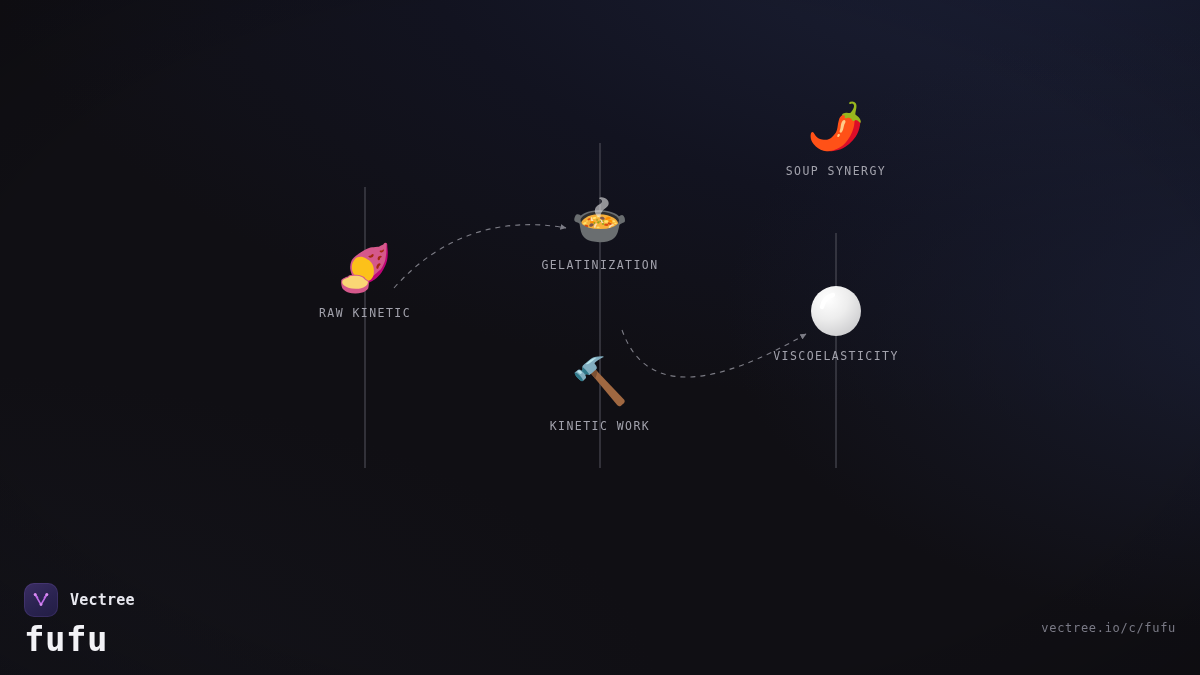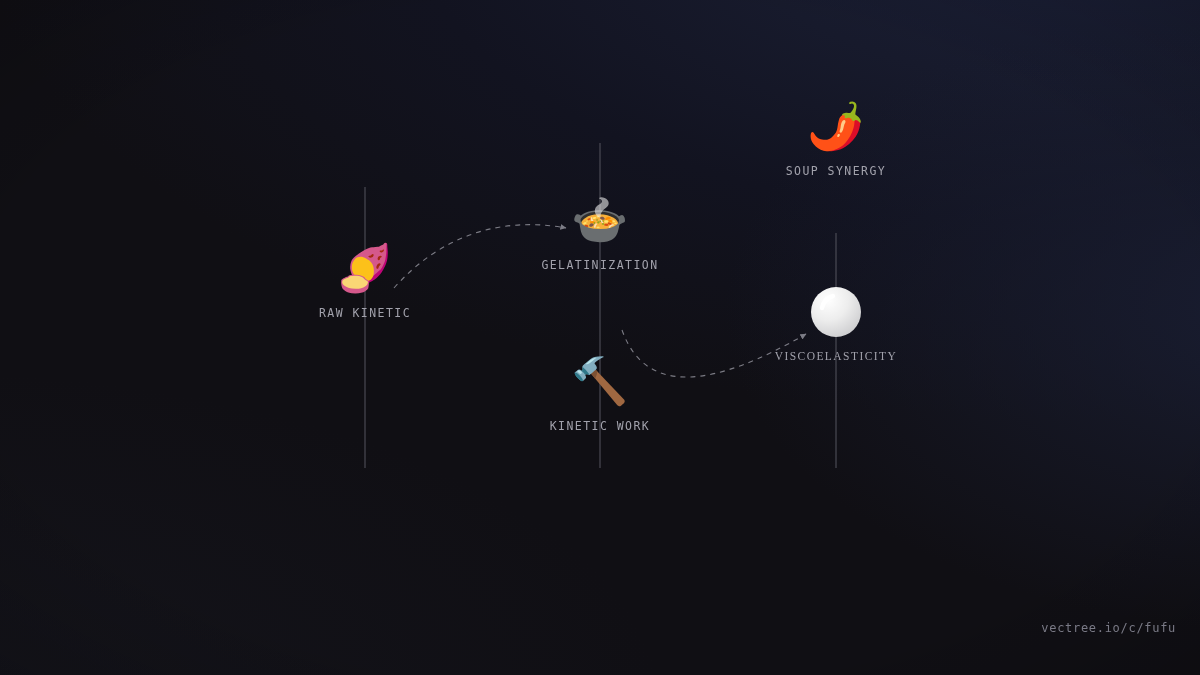--- a/index.html
+++ b/index.html
@@ -163,28 +163,41 @@
         <div class="node-label">GELATINIZATION</div>
       </div>
       <div class="node" style="left: 600px; top: 393px;">
         <div class="node-emoji">🔨</div>
         <div class="node-label">KINETIC WORK</div>
       </div>
       <div class="node" style="left: 836px; top: 138px;">
         <div class="node-emoji">🌶️</div>
         <div class="node-label">SOUP SYNERGY</div>
       </div>
-      <div class="node" style="left: 836px; top: 323px; font-family: Liberation Serif, serif;">
+      <div class="node" style="left: 836px; top: 323px;">
         <div class="node-emoji">
           <svg width="56" height="56" viewBox="0 0 56 56">
             <circle cx="28" cy="28" r="25" fill="url(#whiteBall)"></circle>
             <path d="M14 24 A16 16 0 0 1 25 12" fill="none" stroke="#ffffff" stroke-width="4.5" stroke-linecap="round" opacity="0.95"></path>
           </svg>
         </div>
         <div class="node-label">VISCOELASTICITY</div>
       </div>
     </div>
 
   <div class="footer">
+    <div class="brand-row">
+      <div class="brand-mark">
+        <svg width="22" height="22" viewBox="0 0 22 22" aria-hidden="true">
+          <path d="M5.2 5.6 L11 15.6 L16.8 5.6" fill="none" stroke="#c06ce8" stroke-width="1.7" stroke-linecap="round" stroke-linejoin="round"></path>
+          <path d="M5.2 5.6 L7.6 8.4 M16.8 5.6 L14.4 8.4" fill="none" stroke="#c06ce8" stroke-width="1.5" stroke-linecap="round"></path>
+          <circle cx="5.2" cy="5.6" r="1.5" fill="#d98cf2"></circle>
+          <circle cx="16.8" cy="5.6" r="1.5" fill="#d98cf2"></circle>
+          <circle cx="11" cy="15.6" r="1.4" fill="#d98cf2"></circle>
+        </svg>
+      </div>
+      <div class="brand-name">Vectree</div>
+    </div>
+    <div class="doc-title">fufu</div>
     <div class="doc-url">vectree.io/c/fufu</div>
   </div>
 
 </div>
 
 </body></html>

